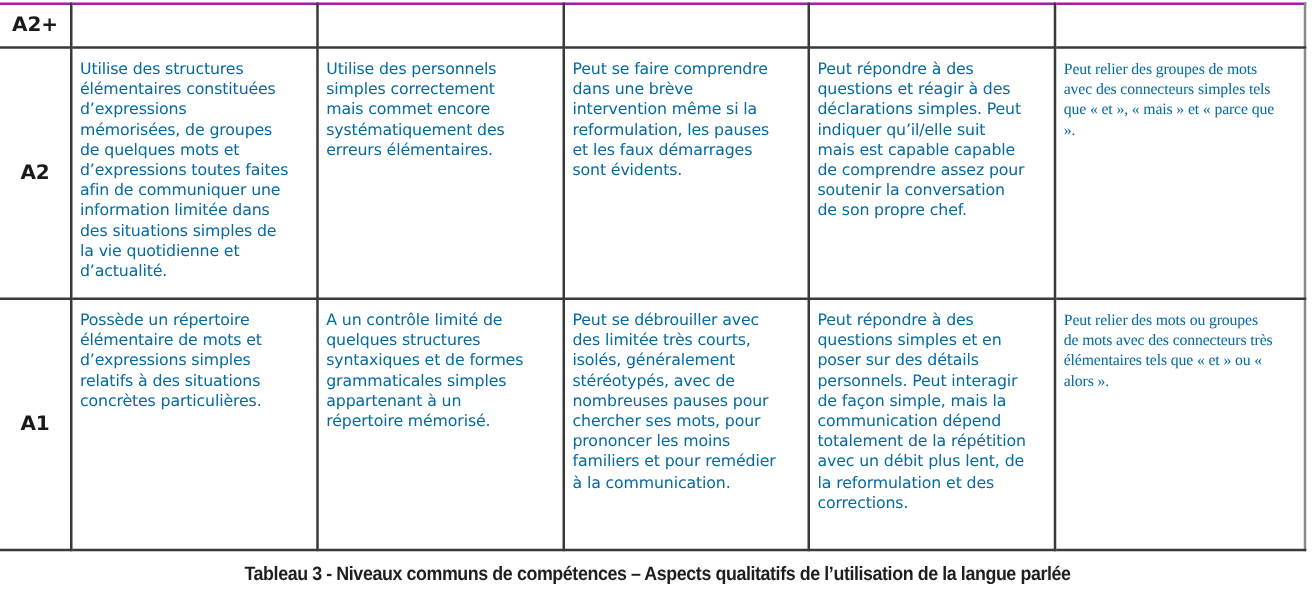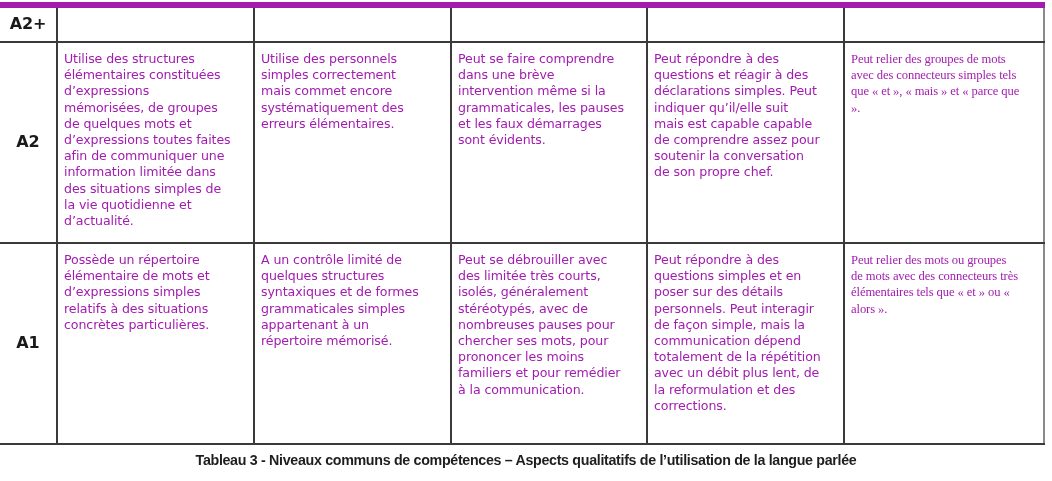--- a/index.html
+++ b/index.html
@@ -26,32 +26,32 @@
       table-layout: fixed;
       width: 1044px;
     }
     table.grid td {
       border: 2px solid #3a3a3a;
       vertical-align: top;
       padding: 8px 22px 6px 6px;
       font-size: 12.6px;
       line-height: 16.2px;
       letter-spacing: -0.1px;
-      color: #a21caf;
+      color: #0369a1;
     }
     table.grid td.level {
       vertical-align: middle;
       text-align: center;
       font-weight: bold;
       font-size: 16px;
       color: #1a1a1a;
       padding: 0;
       border-left: 0;
     }
-    table.grid tr:first-child td { border-top: 6px solid #a21caf; }
+    table.grid tr:first-child td { border-top: 2px solid #a21caf; }
     table.grid td:last-child { border-right: 2px solid #8a8a8a; font-family: Liberation Serif, serif; }
     col.c0 { width: 57px; }
     col.c1 { width: 197px; }
     col.c2 { width: 197px; }
     col.c3 { width: 196px; }
     col.c4 { width: 197px; }
     col.c5 { width: 200px; }
     tr.row-a2plus td { height: 21px; padding-top: 6px; padding-bottom: 6px; }
     tr.row-a2 td { height: 185px; }
     tr.row-a1 td { height: 185px; }
@@ -88,21 +88,21 @@
         <td></td>
         <td></td>
         <td></td>
         <td></td>
         <td></td>
       </tr>
       <tr class="row-a2">
         <td class="level">A2</td>
         <td>Utilise des structures élémentaires constituées d’expressions mémorisées, de groupes de quelques mots et d’expressions toutes faites afin de communiquer une information limitée dans des situations simples de la vie quotidienne et d’actualité.</td>
         <td>Utilise des personnels simples correctement mais commet encore systématiquement des erreurs élémentaires.</td>
-        <td>Peut se faire comprendre dans une brève intervention même si la grammaticales, les pauses et les faux démarrages sont évidents.</td>
+        <td>Peut se faire comprendre dans une brève intervention même si la reformulation, les pauses et les faux démarrages sont évidents.</td>
         <td>Peut répondre à des questions et réagir à des déclarations simples. Peut indiquer qu’il/elle suit mais est capable capable de comprendre assez pour soutenir la conversation de son propre chef.</td>
         <td>Peut relier des groupes de mots avec des connecteurs simples tels que « et », « mais » et « parce que ».</td>
       </tr>
       <tr class="row-a1">
         <td class="level">A1</td>
         <td>Possède un répertoire élémentaire de mots et d’expressions simples relatifs à des situations concrètes particulières.</td>
         <td>A un contrôle limité de quelques structures syntaxiques et de formes grammaticales simples appartenant à un répertoire mémorisé.</td>
         <td>Peut se débrouiller avec des limitée très courts, isolés, généralement stéréotypés, avec de nombreuses pauses pour chercher ses mots, pour prononcer les moins familiers et pour remédier à la communication.</td>
         <td>Peut répondre à des questions simples et en poser sur des détails personnels. Peut interagir de façon simple, mais la communication dépend totalement de la répétition avec un débit plus lent, de la reformulation et des corrections.</td>
         <td>Peut relier des mots ou groupes de mots avec des connecteurs très élémentaires tels que « et » ou « alors ».</td>

